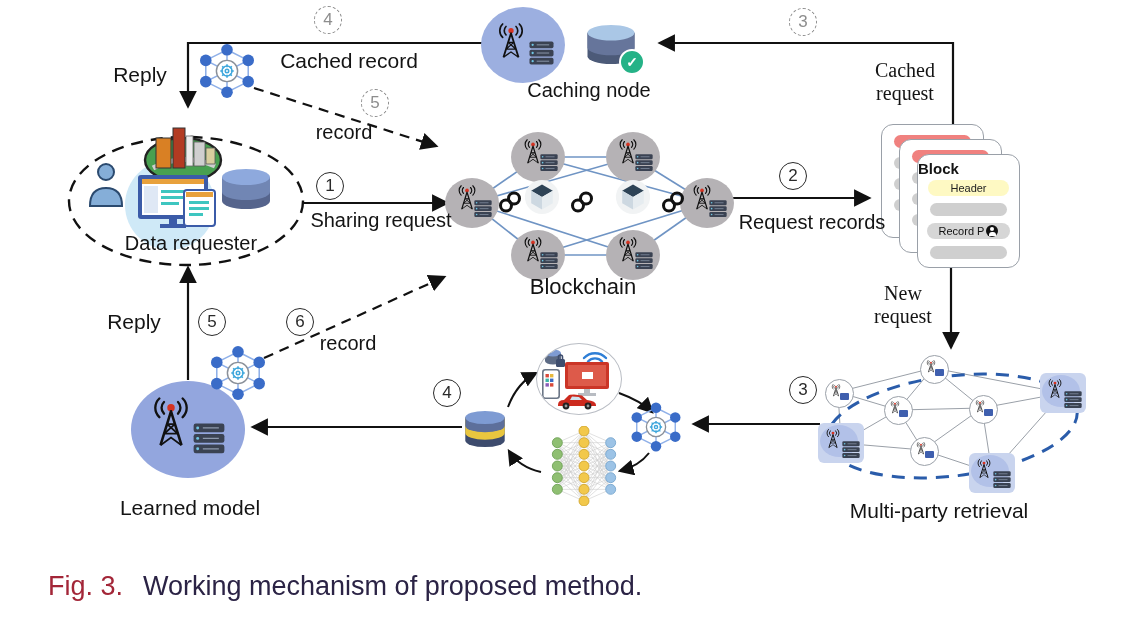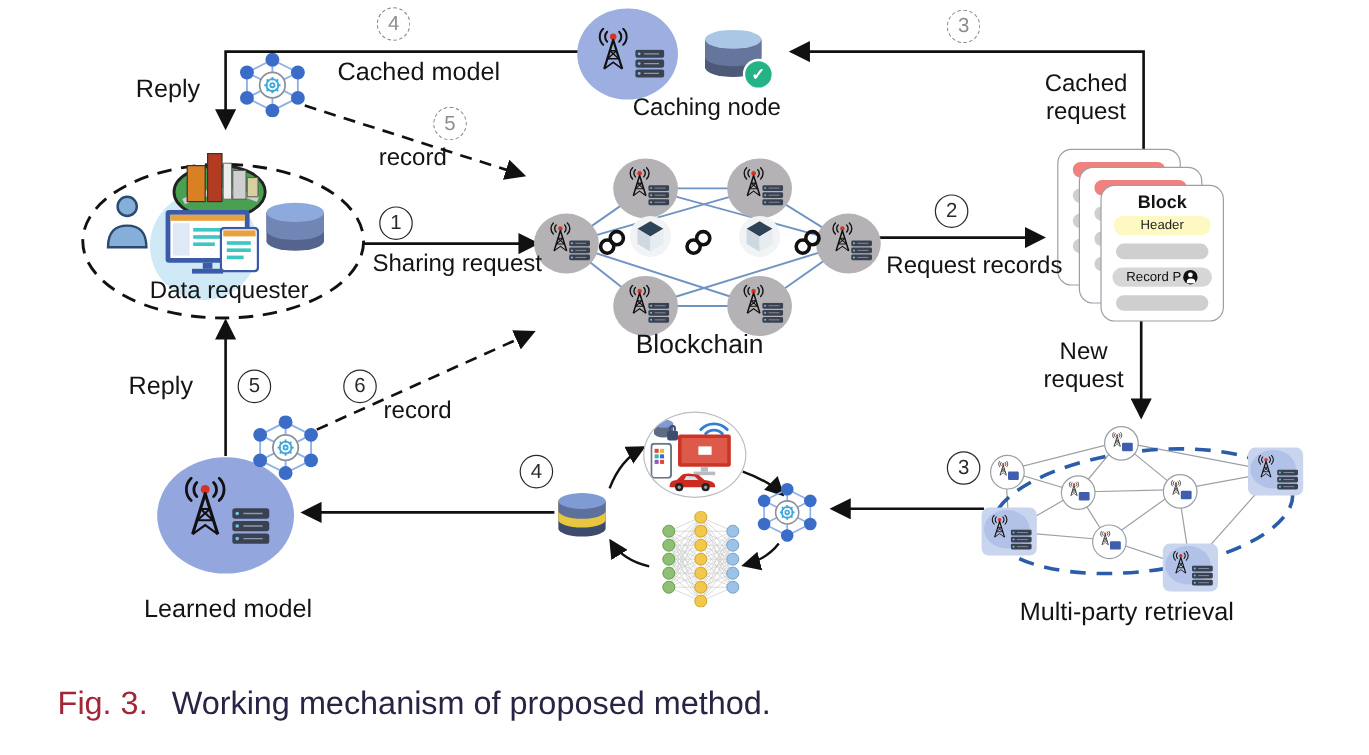--- a/index.html
+++ b/index.html
@@ -23,36 +23,36 @@
   .chip{position:absolute;background:#3f5fae;border-radius:1px;}
   .mpbig{position:absolute;z-index:4;width:46px;height:40px;border-radius:6px;background:#c9d4ee;}
   .mpbig .orb{position:absolute;left:2px;top:2px;width:38px;height:32px;border-radius:50%;background:#b2c1e8;}
   .halo{position:absolute;z-index:2;left:125px;top:160px;width:90px;height:90px;border-radius:50%;background:#cfe9f7;}
   .devellipse{position:absolute;z-index:3;left:536px;top:343px;width:84px;height:70px;border-radius:50%;
               background:#fff;border:1.5px solid #b9bdc4;overflow:hidden;}
   .card{position:absolute;width:101px;height:112px;background:#fff;border:1.5px solid #9aa0a8;border-radius:12px;}
   .card .rbar{height:13px;background:#f0817f;border-radius:7px;margin:10px 12px 0;}
   .card .gbar{height:12px;background:#cfcfcf;border-radius:6px;margin:9px 12px 0;}
   .cardfront{left:917px;top:154px;z-index:5;}
-  .block-title{font-size:15px;font-weight:bold;text-align:center;margin-top:5px;}
+  .block-title{font-size:15px;font-weight:bold;margin-top:5px;}
   .bar-header{margin:3px 10px 0;height:16px;background:#fef9c3;border-radius:9px;
               font-size:11px;display:flex;align-items:center;justify-content:center;color:#222;}
   .bar{margin:7px 12px 0;height:13px;background:#cfcfcf;border-radius:7px;}
   .bar-record{margin:7px 9px 0;height:16px;background:#d6d6d6;border-radius:9px;font-size:11px;
               display:flex;align-items:center;justify-content:center;gap:2px;color:#111;}
   .person-badge{width:12px;height:12px;border-radius:50%;background:#111;position:relative;flex:0 0 auto;}
   .person-badge::after{content:"";position:absolute;left:4px;top:2px;width:4px;height:4px;border-radius:50%;background:#fff;}
   .person-badge::before{content:"";position:absolute;left:2.5px;top:7px;width:7px;height:4px;border-radius:3px 3px 0 0;background:#fff;}
   .checkbadge{position:absolute;z-index:5;left:619px;top:49px;width:22px;height:22px;border-radius:50%;
               background:#25b287;border:2px solid #fff;color:#fff;font-size:14px;font-weight:bold;
               display:flex;align-items:center;justify-content:center;}
   .caption{position:absolute;left:48px;top:571px;z-index:6;display:flex;gap:20px;font-size:27px;}
   .caption .pref{color:#a32638;}
   .caption .txt{color:#2b2345;}
-  .twoline{white-space:normal;}
+  .twoline{white-space:normal;font-family:Liberation Serif, serif;}
 </style>
 </head>
 <body>
 
 <div id="stage">
 
   <svg width="0" height="0" style="position:absolute">
     <defs>
       <symbol id="sym-antenna" viewBox="0 0 48 44">
         <circle cx="24" cy="9" r="3.2" fill="#d63322"></circle>
@@ -576,21 +576,21 @@
     <div class="orb"></div>
     <svg class="abs" style="left:4px;top:6px" width="22" height="20">
         <use href="#sym-antenna"></use>
       </svg>
     <svg class="abs" style="left:24px;top:18px" width="18" height="18">
         <use href="#sym-server"></use>
       </svg>
   </div>
 
   <div class="lbl fs21" style="left:140px;top:75px">Reply</div>
-  <div class="lbl fs21" style="left:349px;top:61px">Cached model</div>
+  <div class="lbl fs21" style="left:349px;top:61px">Cached record</div>
   <div class="lbl" style="left:344px;top:132px">record</div>
   <div class="lbl" style="left:589px;top:90px">Caching node</div>
   <div class="lbl twoline" style="left:905px;top:82px">
     <div>Cached</div>
     <div>request</div>
   </div>
   <div class="lbl" style="left:381px;top:220px">Sharing request</div>
   <div class="lbl" style="left:812px;top:222px">Request records</div>
   <div class="lbl fs22" style="left:583px;top:287px">Blockchain</div>
   <div class="lbl twoline" style="left:903px;top:305px">

